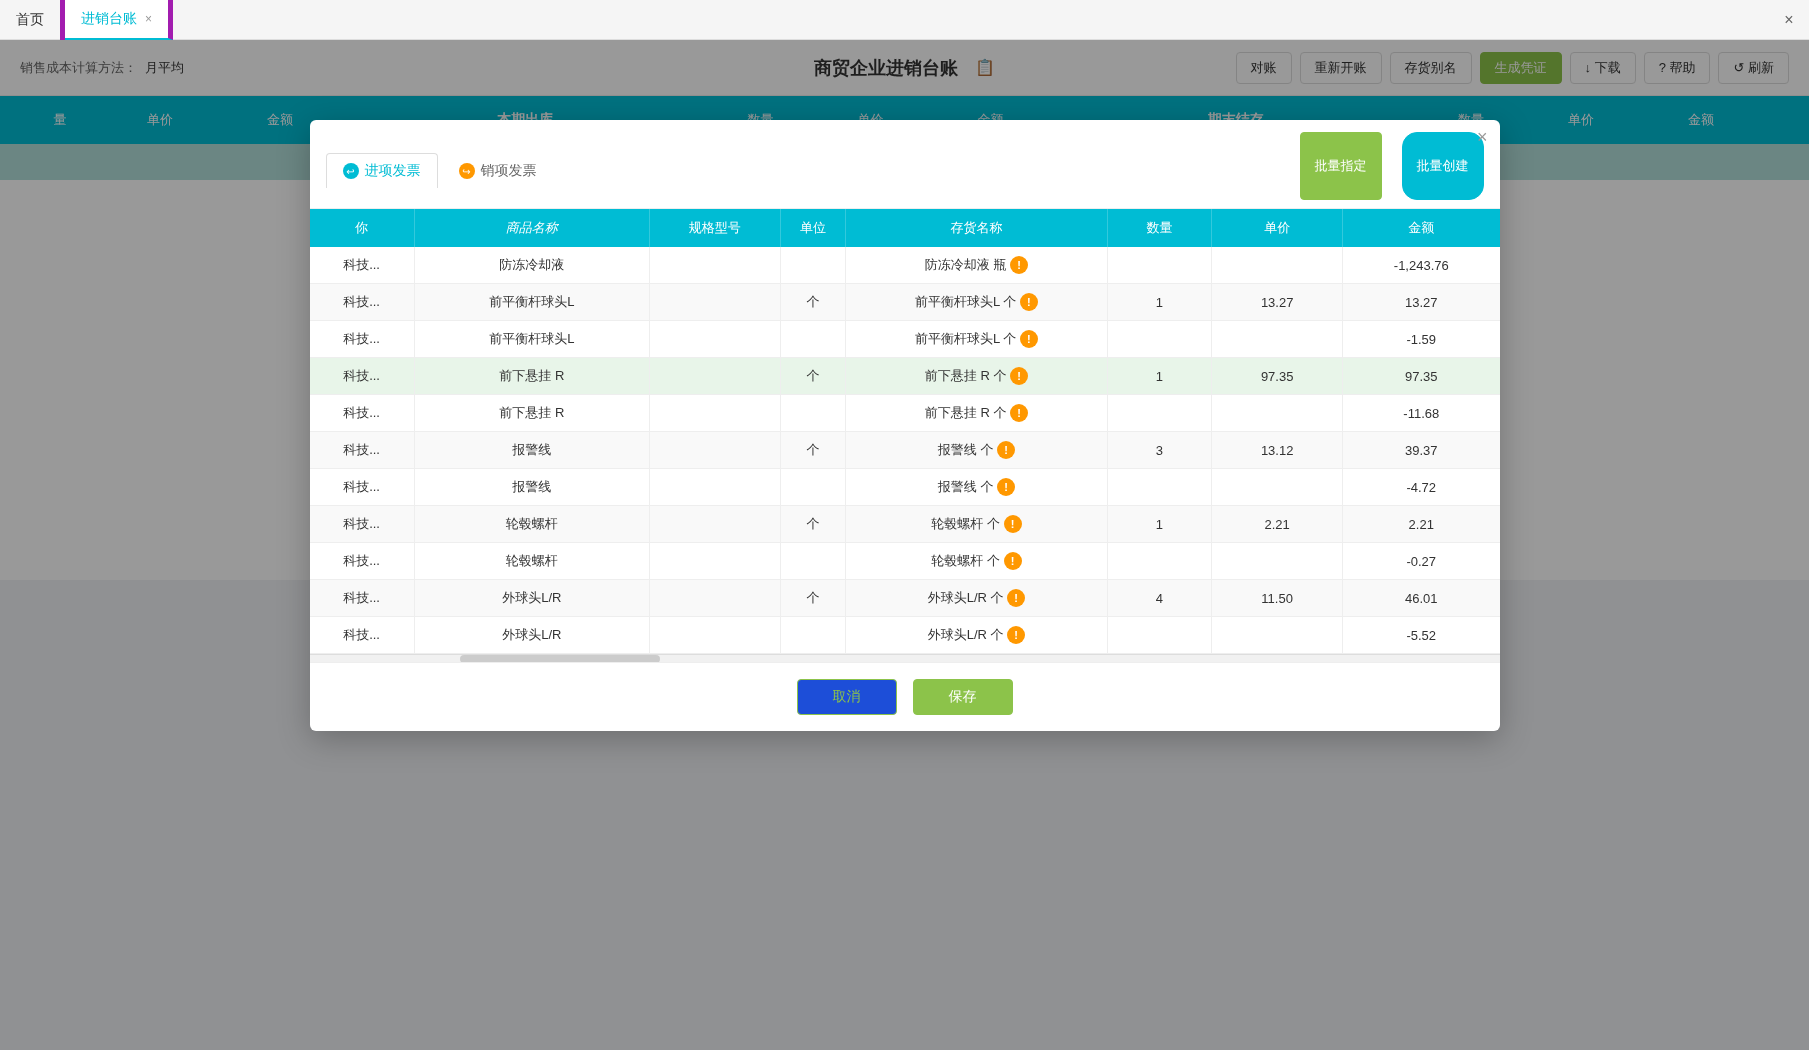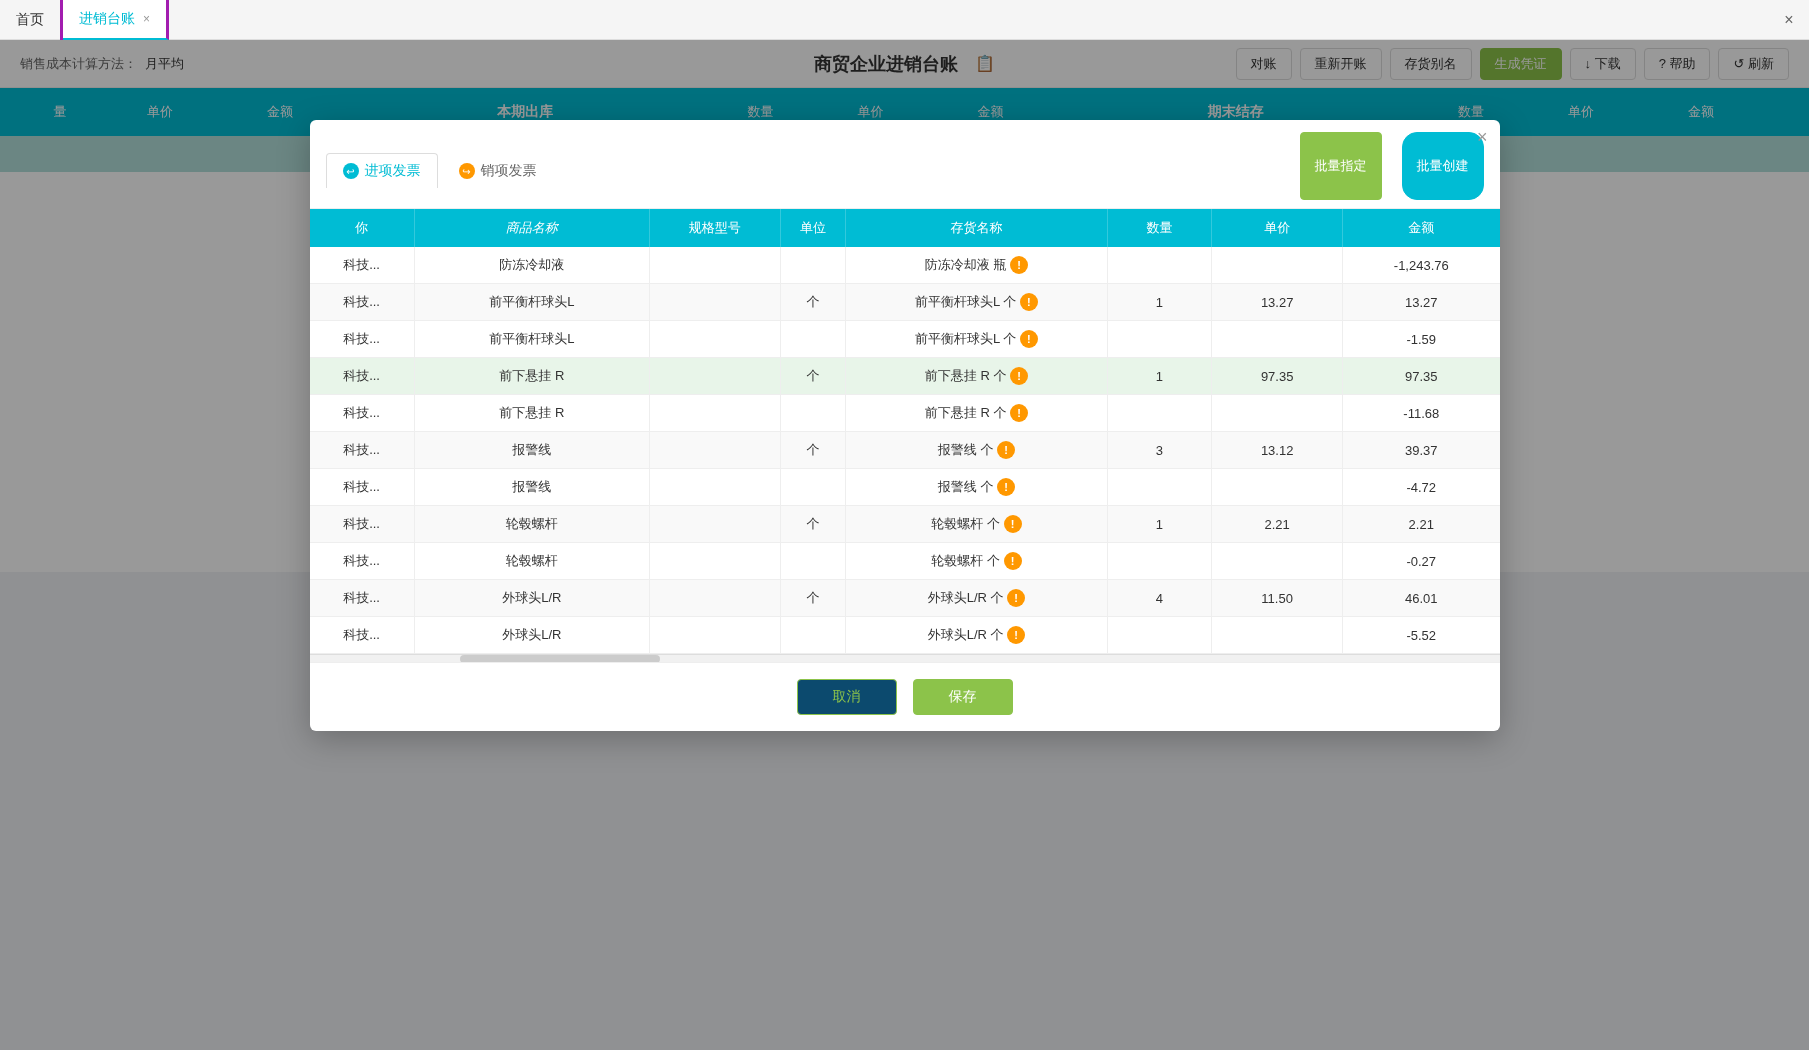--- a/index.html
+++ b/index.html
@@ -23,21 +23,21 @@
       padding: 0;
       position: relative;
     }
     .nav-tab {
       height: 40px;
       display: flex;
       align-items: center;
       padding: 0 16px;
       font-size: 14px;
       cursor: pointer;
-      border-right: 3px solid #a21caf;
+      border-right: 5px solid #a21caf;
     }
     .nav-tab.home {
       color: #333;
     }
     .nav-tab.active {
       background: #fff;
       color: #00bcd4;
       border-bottom: 2px solid #00bcd4;
       justify-content: space-between;
     }
@@ -63,21 +63,21 @@
     
     .main-area {
       width: 100%;
       height: calc(1050px - 40px);
       background: #f0f2f5;
       position: relative;
     }
 
     
     .page-header {
-      height: 48px;
+      height: 56px;
       background: #fff;
       display: flex;
       align-items: center;
       padding: 0 20px;
       border-bottom: 1px solid #eee;
       position: relative;
     }
     .cost-method {
       font-size: 13px;
       color: #666;
@@ -285,21 +285,21 @@
       display: flex;
       justify-content: center;
       gap: 16px;
       border-top: 1px solid #eee;
       flex-shrink: 0;
     }
     .btn-cancel {
       min-width: 100px;
       padding: 8px 24px;
       border: 1px solid #8cc34a;
-      background: #0c4a6e;
+      background: #1d4ed8;
       color: #8cc34a;
       border-radius: 4px;
       font-size: 14px;
       cursor: pointer;
     }
     .btn-save {
       min-width: 100px;
       padding: 8px 24px;
       border: 1px solid #8cc34a;
       background: #8cc34a;

